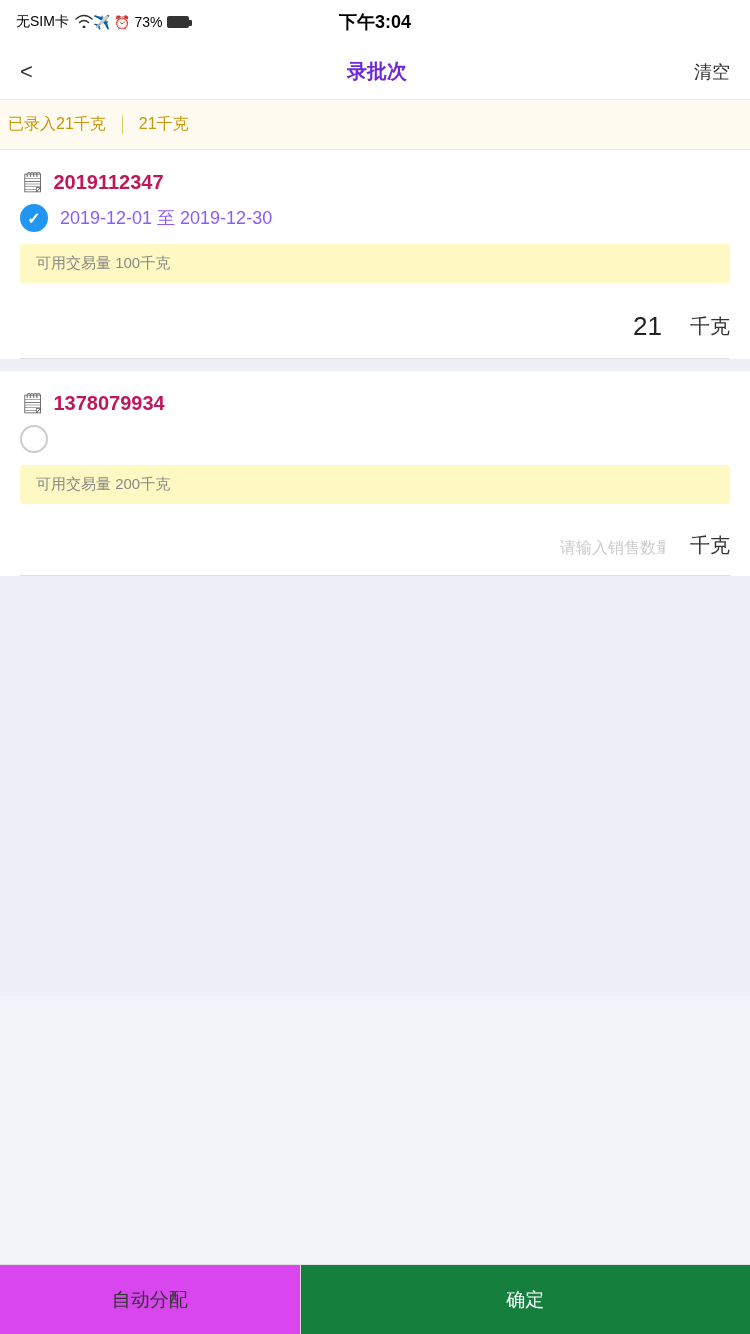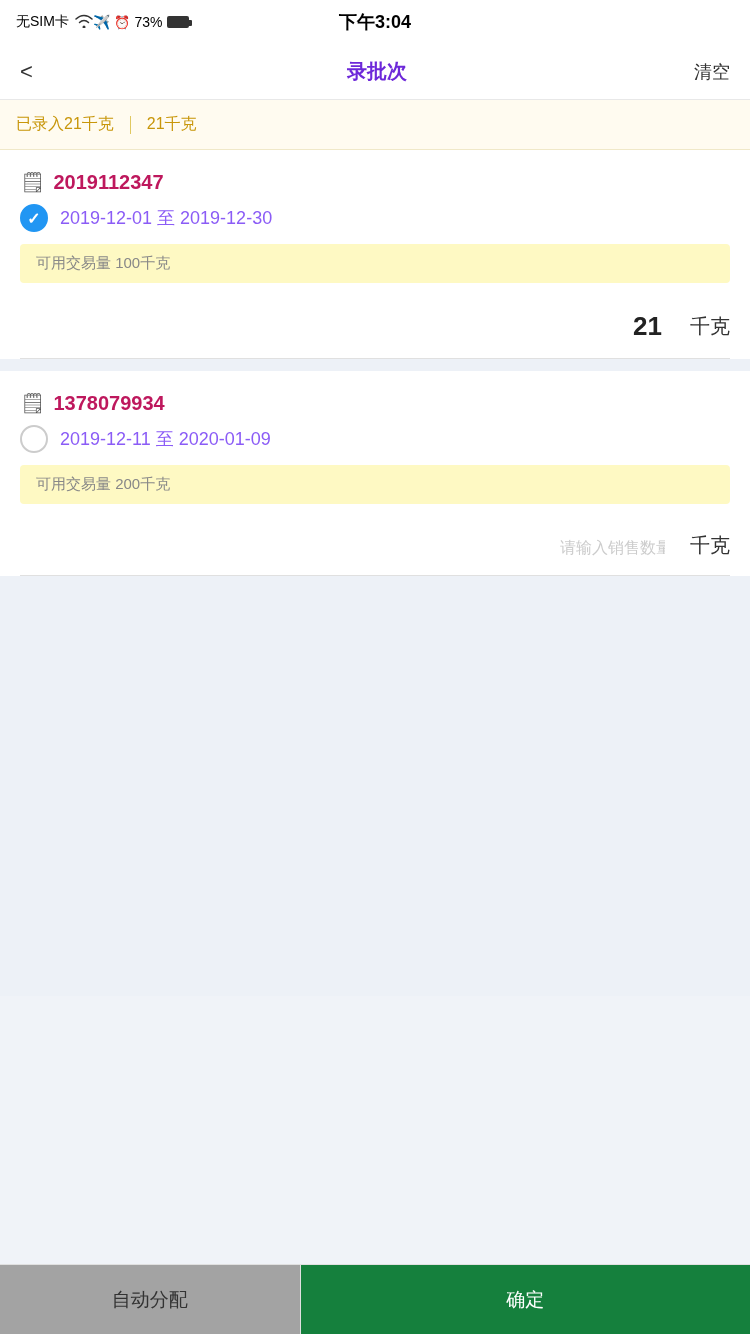--- a/index.html
+++ b/index.html
@@ -85,21 +85,21 @@
     }
     .nav-clear {
       font-size: 18px;
       color: #333;
       cursor: pointer;
     }
 
     
     .info-banner {
       background: #fffbf0;
-      padding: 14px 16px;
+      padding: 14px 8px;
       display: flex;
       align-items: center;
       gap: 16px;
       border-bottom: 1px solid #f0e8c8;
     }
     .info-text {
       font-size: 16px;
       color: #c8960a;
     }
     .info-divider {
@@ -211,21 +211,21 @@
     .qty-display-row {
       display: flex;
       align-items: center;
       justify-content: flex-end;
       gap: 10px;
       padding: 12px 0 16px 0;
       border-bottom: 1px solid #e0e0e0;
     }
     .qty-value {
       font-size: 26px;
-      font-weight: 700;
+      font-weight: 400;
       color: #222;
     }
     .qty-unit {
       font-size: 20px;
       color: #333;
     }
 
     
     .card-divider {
       height: 12px;
@@ -251,21 +251,21 @@
       border-top: 1px solid #e0e0e0;
     }
     .btn-auto {
       flex: 1;
       display: flex;
       align-items: center;
       justify-content: center;
       font-size: 19px;
       color: #333;
       cursor: pointer;
-      background: #a3a3a3;
+      background: #d946ef;
       border: none;
       border-right: 1px solid #e0e0e0;
     }
     .btn-confirm {
       flex: 1.5;
       display: flex;
       align-items: center;
       justify-content: center;
       font-size: 19px;
       color: #fff;
@@ -337,21 +337,20 @@
 
   <div class="card-divider"></div>
 
   <div class="card">
     <div class="card-header">
       <span class="batch-icon">🗒</span>
       <span class="batch-id">1378079934</span>
     </div>
     <div class="card-row">
       <div class="radio-btn"></div>
-      <span class="date-range">2019-12-11 至 2020-01-09</span>
     </div>
     <div class="avail-box">
       <span class="avail-text">可用交易量 200千克</span>
     </div>
     <div class="input-row">
       <input class="qty-input" type="number" placeholder="请输入销售数量" style="">
       <span class="unit-label">千克</span>
     </div>
   </div>
 

